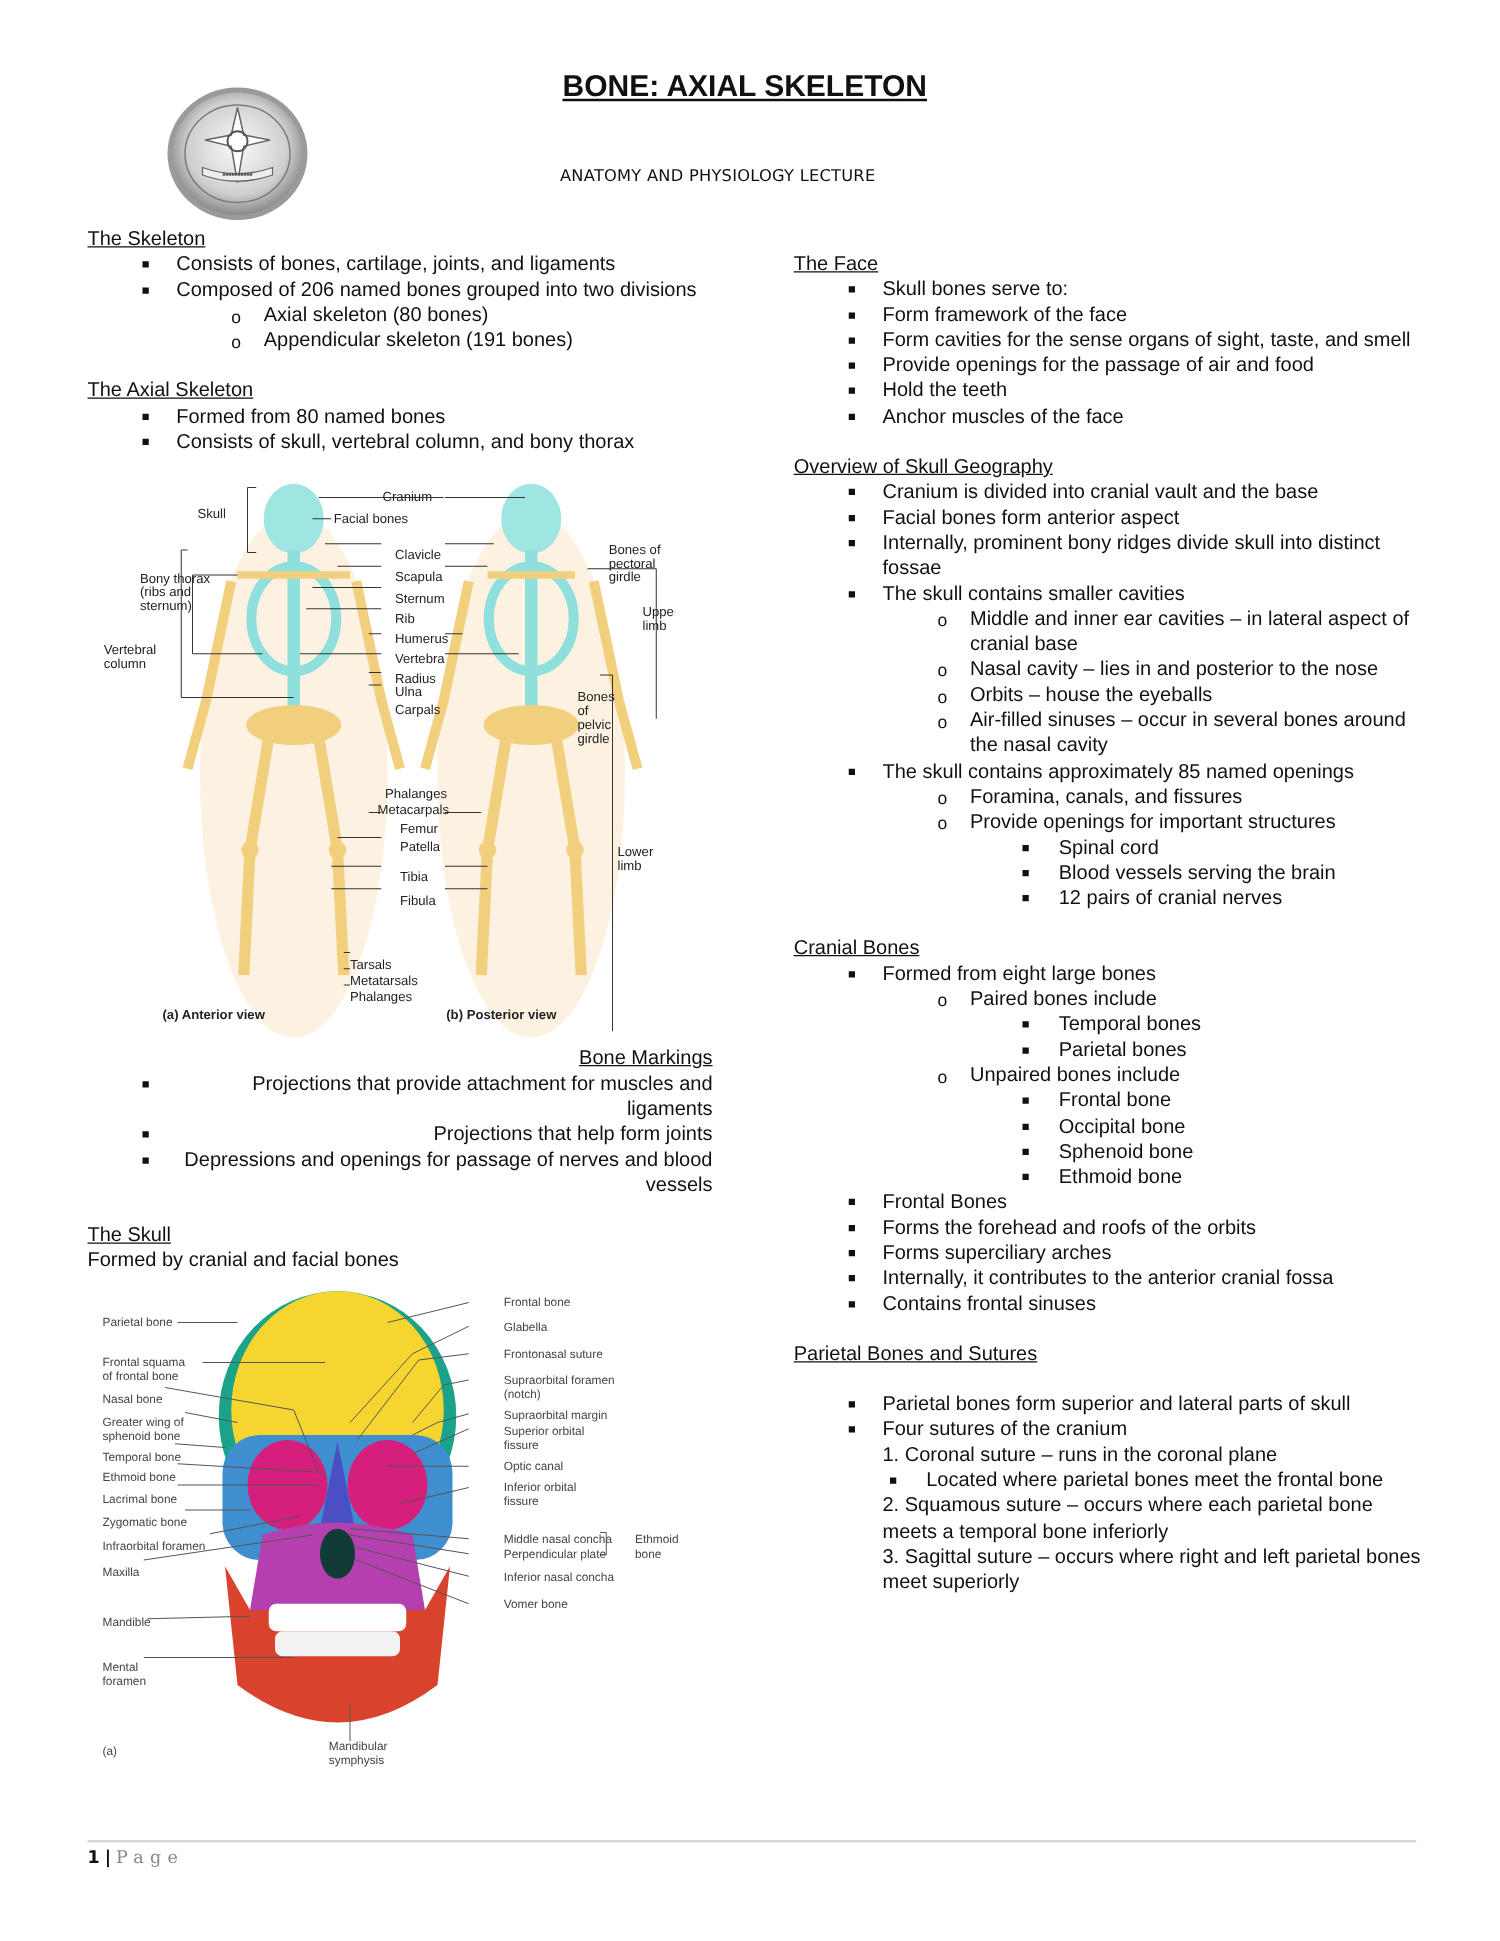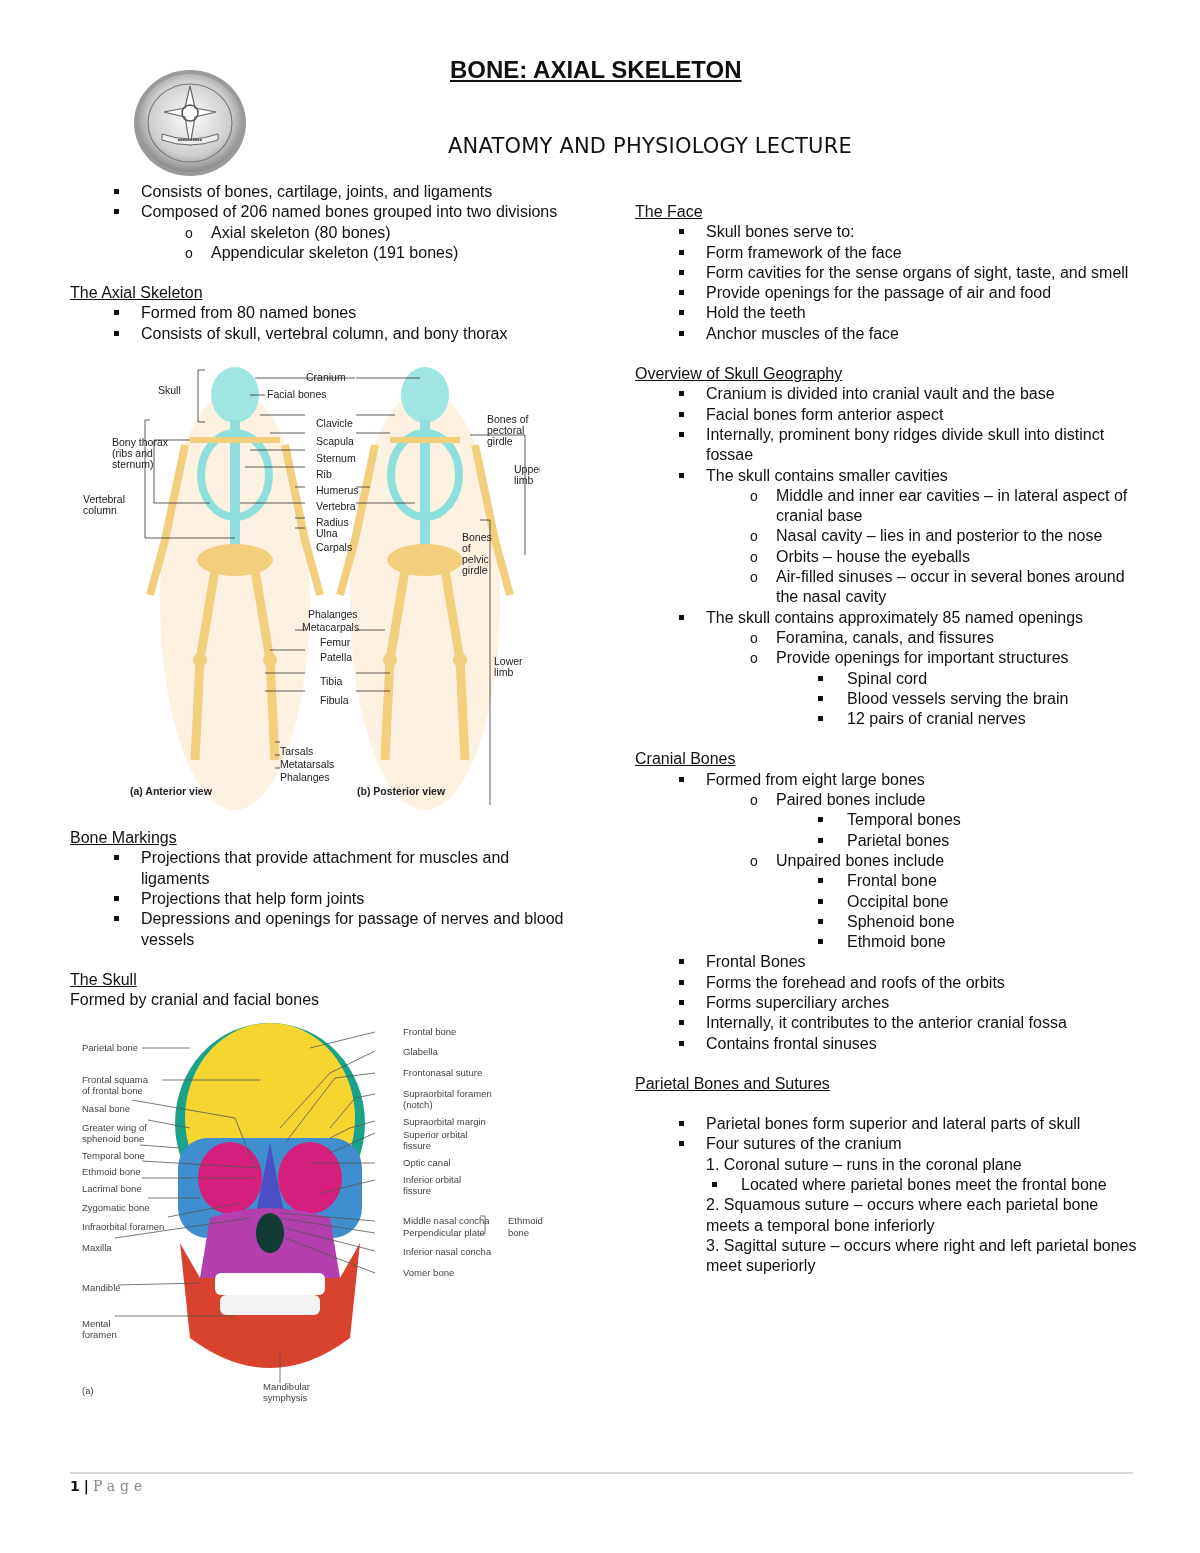--- a/index.html
+++ b/index.html
@@ -1,21 +1,21 @@
 <!DOCTYPE html>
 <html><head>
 <meta charset="utf-8">
 <style>
   html, body { margin: 0; padding: 0; background: #ffffff; }
   body { width: 1200px; height: 1553px; position: relative; overflow: hidden;
          font-family: "Liberation Sans", sans-serif; color: #111; }
   .abs { position: absolute; }
   .logo { left: 132px; top: 68px; width: 116px; height: 110px; }
   .title { left: 450px; top: 56px; font-size: 24px; font-weight: bold; text-decoration: underline; letter-spacing: 0px; }
-  .subtitle { left: 448px; top: 134px; font-size: 21px; font-family: "DejaVu Sans", sans-serif; letter-spacing: 0.2px; }
+  .subtitle { left: 448px; top: 134px; font-size: 13px; font-family: "DejaVu Sans", sans-serif; letter-spacing: 0.2px; }
   .col { position: absolute; font-size: 16px; line-height: 20.3px; }
   .col.left { left: 70px; top: 182px; width: 500px; }
   .col.right { left: 635px; top: 182px; width: 510px; }
   .h { text-decoration: underline; }
   ul { list-style: none; margin: 0; padding: 0; }
   li { position: relative; }
   .l1 { padding-left: 71px; }
   .l2 { padding-left: 141px; }
   .l3 { padding-left: 212px; }
   .l1 .bul { position: absolute; left: 44px; }
@@ -54,20 +54,21 @@
     <circle cx="58" cy="45" r="8" fill="none" stroke="#555" stroke-width="1.5"></circle>
     <path d="M30 66 Q58 76 86 66 L86 72 Q58 82 30 72 Z" fill="#eee" stroke="#666" stroke-width="1"></path>
     <text x="58" y="73" font-size="4" text-anchor="middle" fill="#555">■■■■■■■■■■</text>
   </svg>
 </div>
 <div class="abs title">BONE: AXIAL SKELETON</div>
 <div class="abs subtitle">ANATOMY AND PHYSIOLOGY LECTURE</div>
 
 <div class="col left">
   <section>
+    <div class="h">The Skeleton</div>
     <ul>
       <li class="l1"><span class="bul sq"></span><span>Consists of bones, cartilage, joints, and ligaments</span></li>
       <li class="l1"><span class="bul sq"></span><span>Composed of 206 named bones grouped into two divisions</span></li>
       <li class="l2"><span class="bul circ">o</span><span>Axial skeleton (80 bones)</span></li>
       <li class="l2"><span class="bul circ">o</span><span>Appendicular skeleton (191 bones)</span></li>
     </ul>
   </section>
   <div class="gap"></div>
   <section>
     <div class="h">The Axial Skeleton</div>
@@ -183,21 +184,21 @@
         <text x="392" y="203">pelvic</text>
         <text x="392" y="214">girdle</text>
         <text x="424" y="305">Lower</text>
         <text x="424" y="316">limb</text>
       </g>
       <text x="60" y="435" font-weight="bold">(a) Anterior view</text>
       <text x="287" y="435" font-weight="bold">(b) Posterior view</text>
     </svg>
   </div>
 
-  <section style="margin-top:16px;">
+  <section style="margin-top:5px;text-align:right;">
     <div class="h">Bone Markings</div>
     <ul>
       <li class="l1"><span class="bul sq"></span><span>Projections that provide attachment for muscles and ligaments</span></li>
       <li class="l1"><span class="bul sq"></span><span>Projections that help form joints</span></li>
       <li class="l1"><span class="bul sq"></span><span>Depressions and openings for passage of nerves and blood vessels</span></li>
     </ul>
   </section>
   <div class="gap"></div>
   <section>
     <div class="h">The Skull</div>

